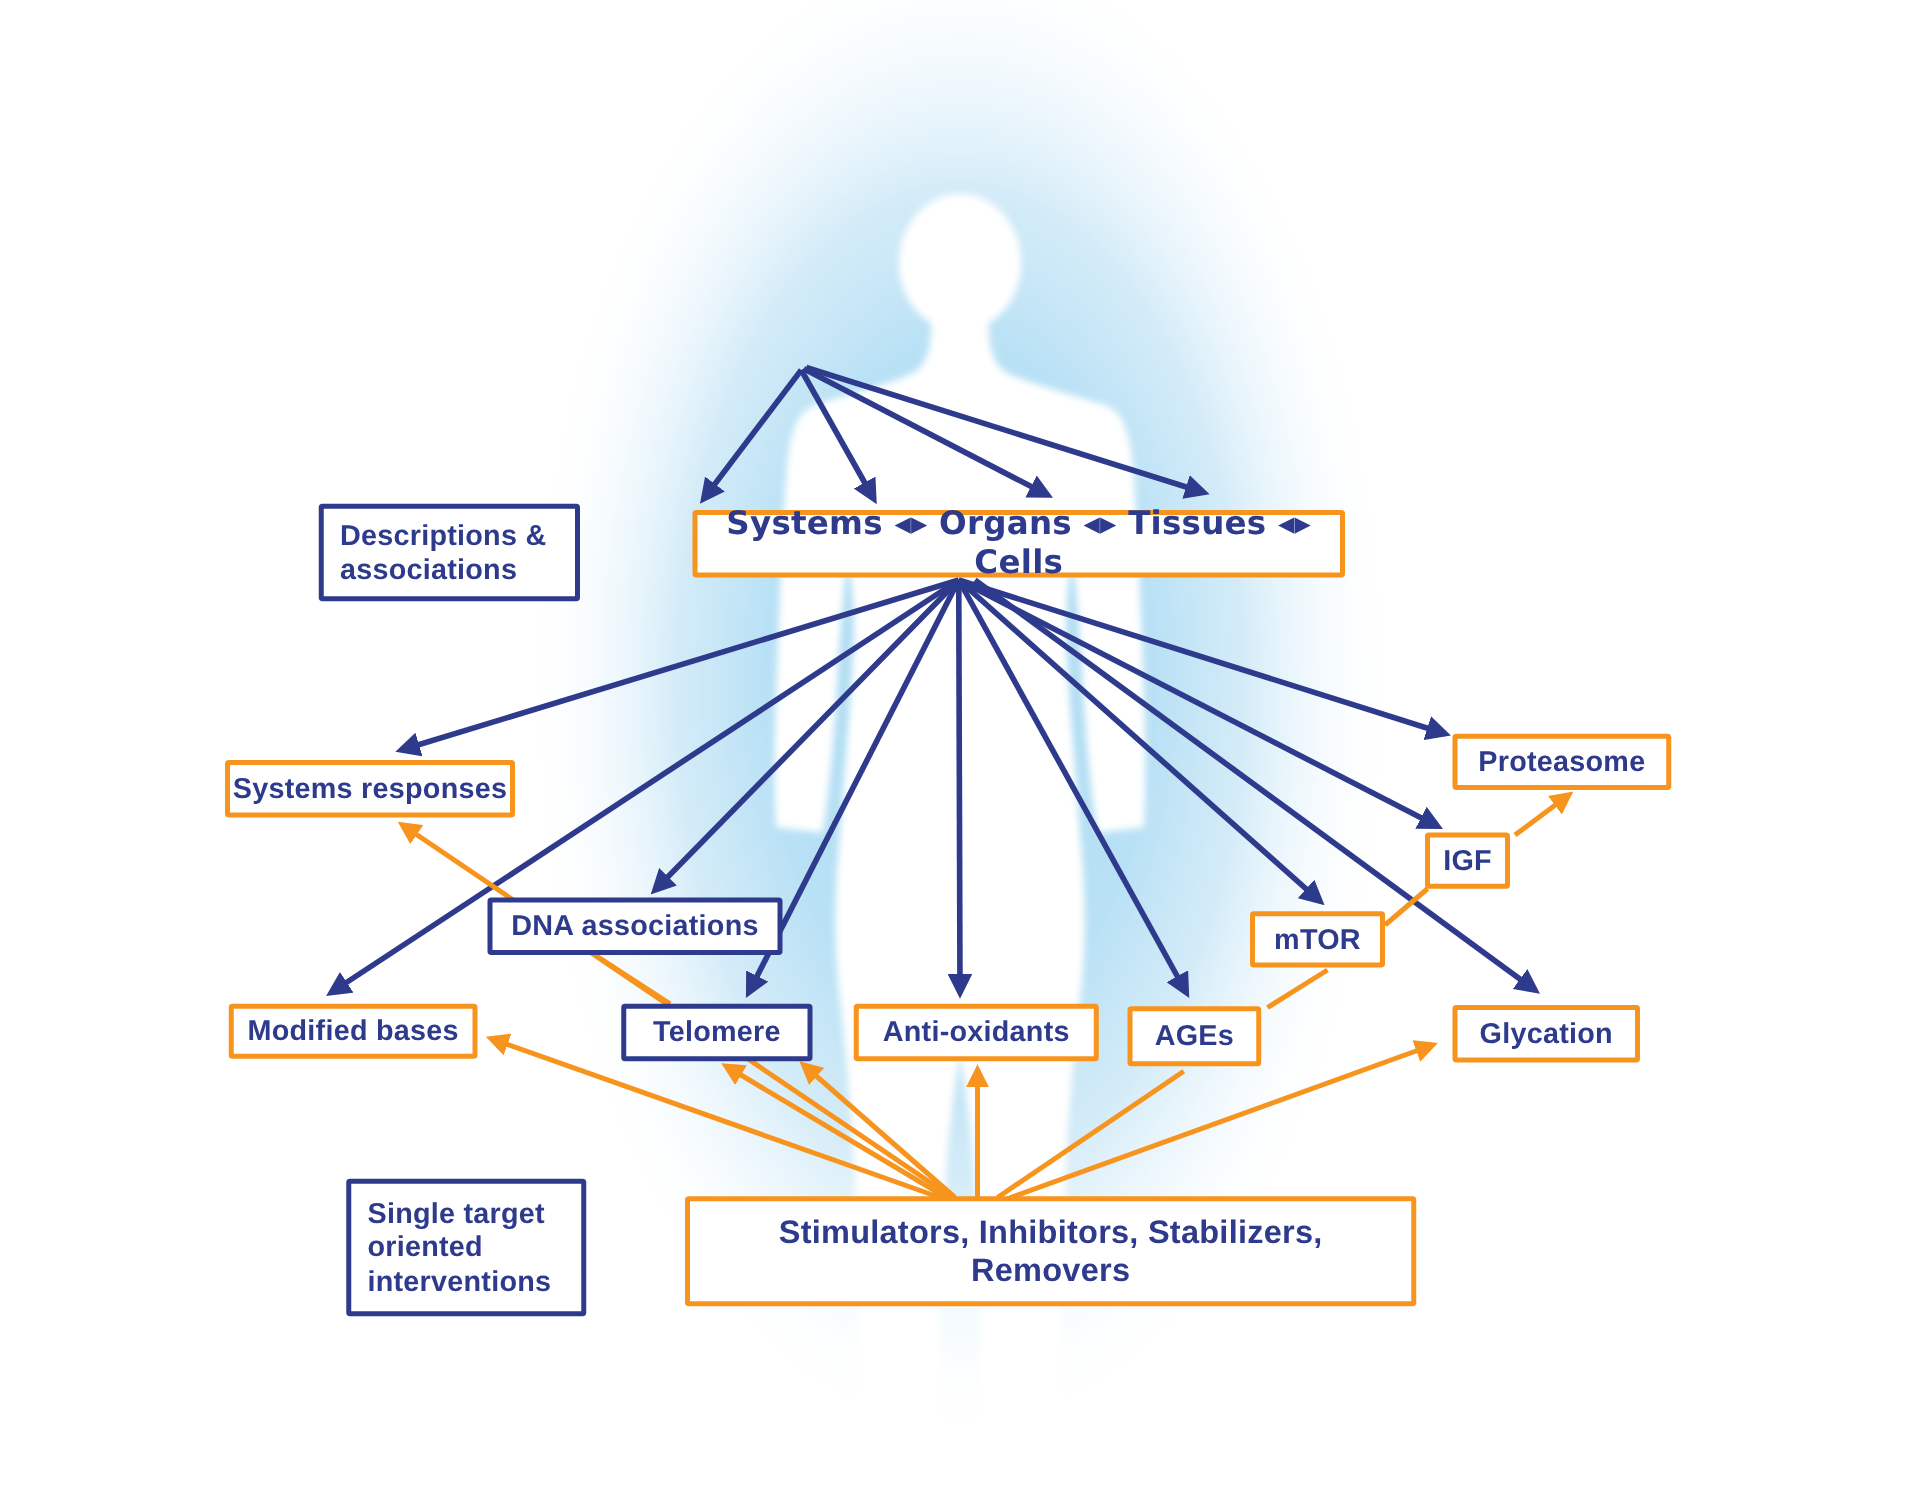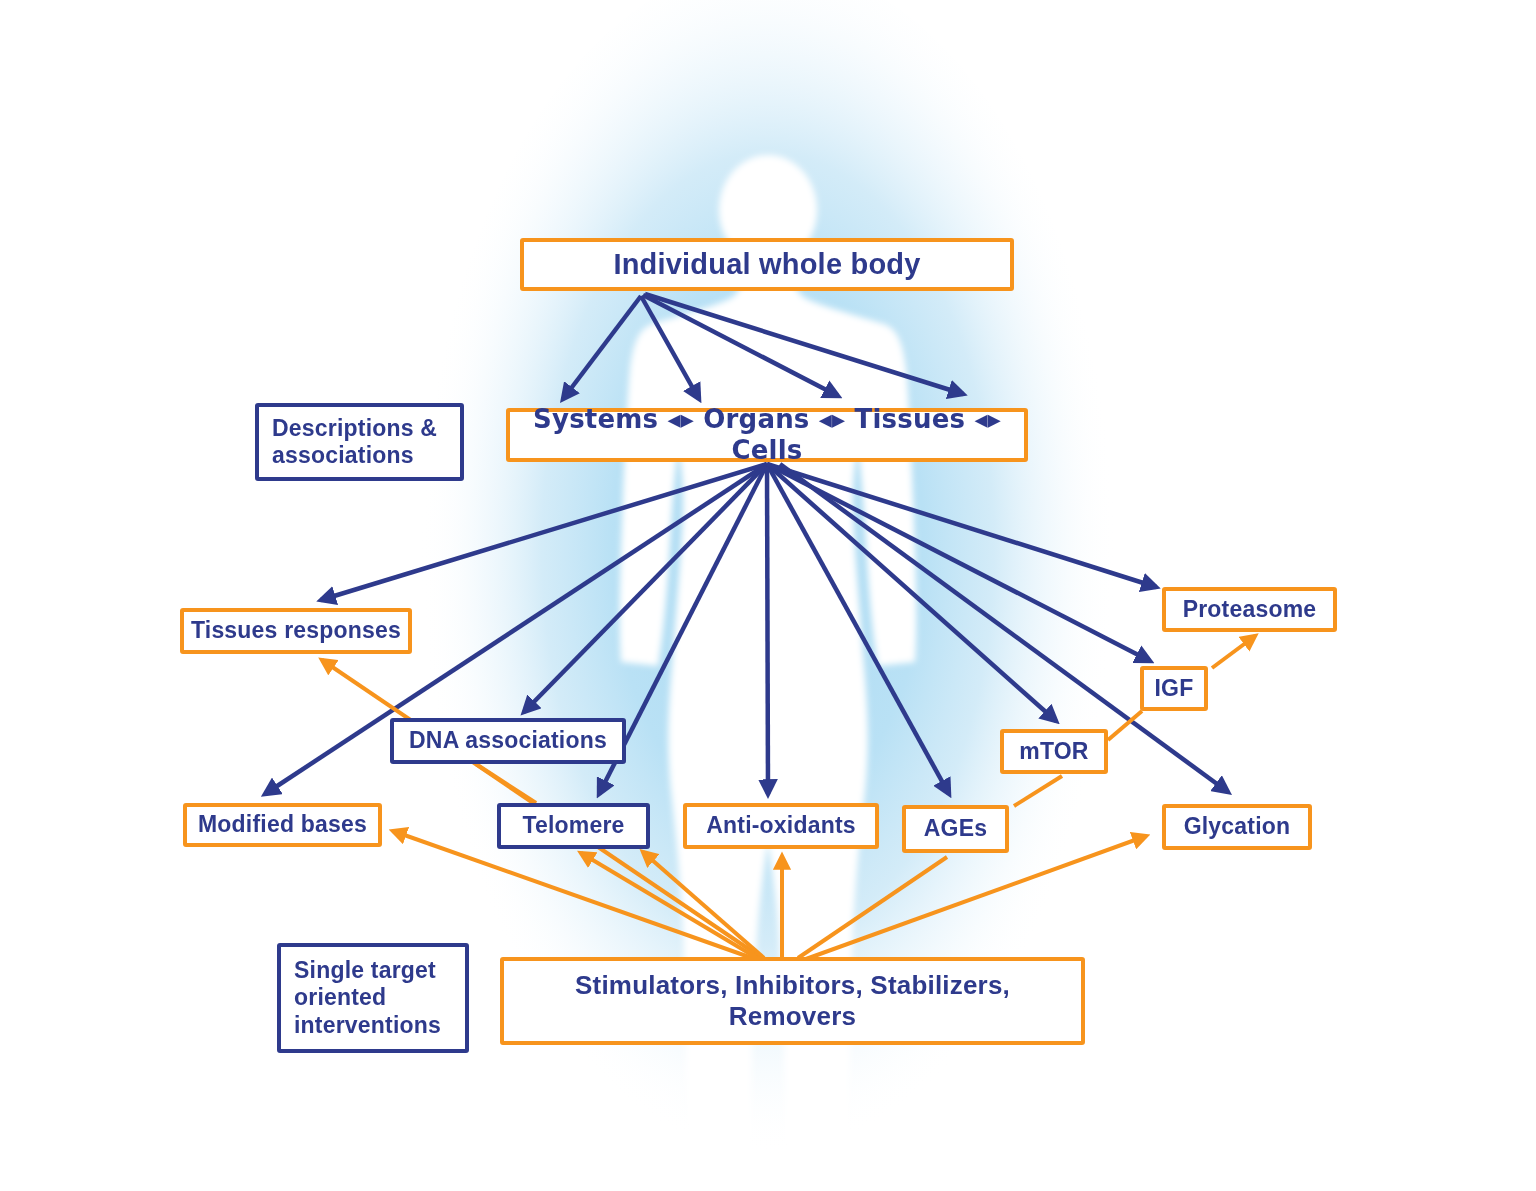--- a/index.html
+++ b/index.html
@@ -29,21 +29,21 @@
     z-index:3;
   }
   .box.navy{border-color:#2e3a8c;}
   .box.left{
     justify-content:flex-start;
     text-align:left;
     padding-left:13px;
     white-space:pre-line;
   }
   .box.big{font-size:29px;}
-  .box.mid{font-size:26px;white-space:pre-line;}
+  .box.mid{font-size:26px;white-space:pre-line;margin-left:48px;}
   .sep{font-family:"DejaVu Sans", sans-serif;}
 </style>
 </head>
 <body>
 
 <div class="canvas">
 
   <svg class="layer" style="z-index:1" viewBox="0 0 1536 1191" aria-hidden="true">
     <defs>
       <radialGradient id="glow" cx="50%" cy="48%" r="50%">
@@ -130,28 +130,27 @@
       <line x1="764" y1="958" x2="643" y2="852" stroke="#f7941d" stroke-width="4" marker-end="url(#head-orange)"></line>
       <line x1="536" y1="803" x2="476" y2="764" stroke="#f7941d" stroke-width="4"></line>
       <line x1="782" y1="958" x2="782" y2="856" stroke="#f7941d" stroke-width="4" marker-end="url(#head-orange)"></line>
       <line x1="798" y1="958" x2="947" y2="857" stroke="#f7941d" stroke-width="4"></line>
       <line x1="806" y1="959" x2="1146" y2="836" stroke="#f7941d" stroke-width="4" marker-end="url(#head-orange)"></line>
       <line x1="1014" y1="806" x2="1062" y2="776" stroke="#f7941d" stroke-width="4"></line>
       <line x1="1108" y1="740" x2="1142" y2="711" stroke="#f7941d" stroke-width="4"></line>
       <line x1="1212" y1="668" x2="1255" y2="636" stroke="#f7941d" stroke-width="4" marker-end="url(#head-orange)"></line>
     </svg>
 
-  <div class="box big" style="left:520px;top:238px;width:494px;height:53px">Individual whole body</div>
 
   <div class="box navy left" style="left:255px;top:403px;width:209px;height:78px;font-size:23px">Descriptions &amp;
 associations</div>
 
   <div class="box mid sep" style="left:506px;top:408px;width:522px;height:54px">Systems ◂▸ Organs ◂▸ Tissues ◂▸ Cells</div>
 
-  <div class="box" style="left:180px;top:608px;width:232px;height:46px">Tissues responses</div>
+  <div class="box" style="left:180px;top:608px;width:232px;height:46px">Systems responses</div>
 
   <div class="box" style="left:1162px;top:587px;width:175px;height:45px">Proteasome</div>
 
   <div class="box" style="left:1140px;top:666px;width:68px;height:45px">IGF</div>
 
   <div class="box navy" style="left:390px;top:718px;width:236px;height:46px">DNA associations</div>
 
   <div class="box" style="left:1000px;top:729px;width:108px;height:45px">mTOR</div>
 
   <div class="box" style="left:183px;top:803px;width:199px;height:44px">Modified bases</div>

